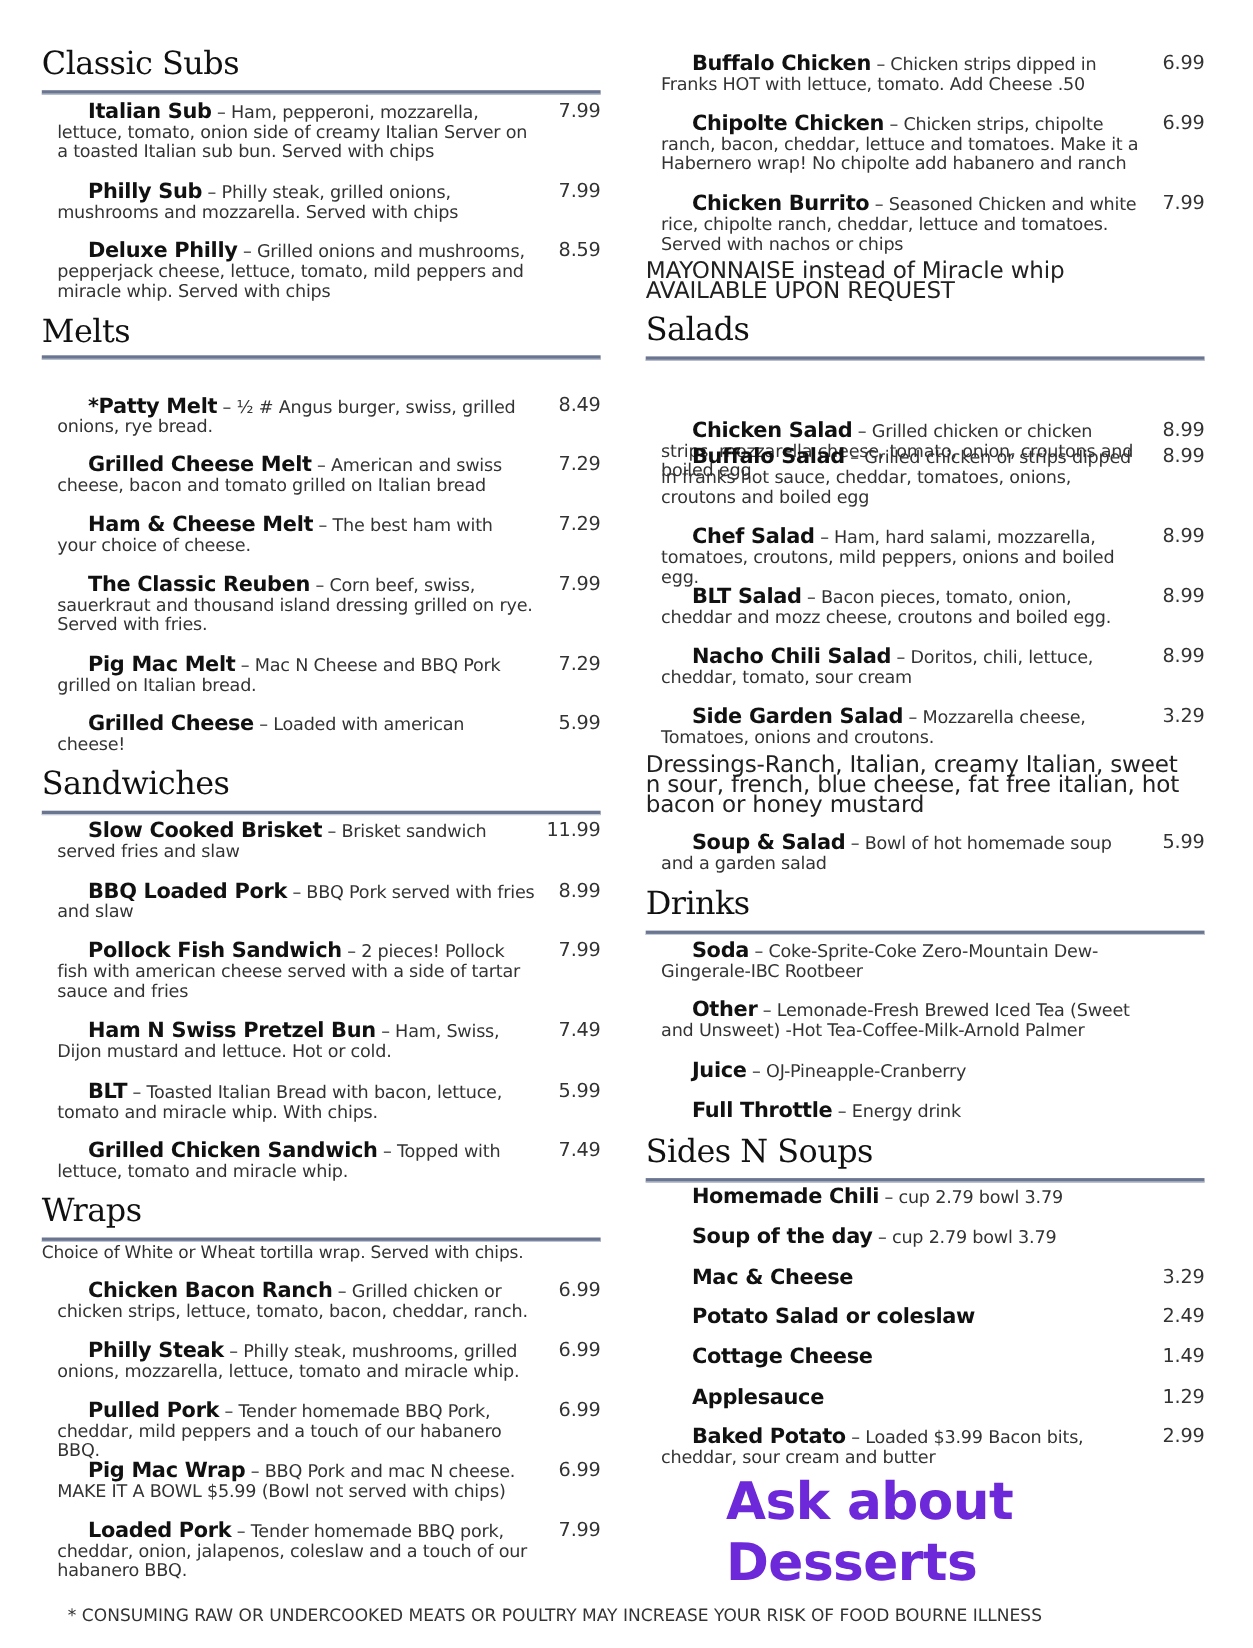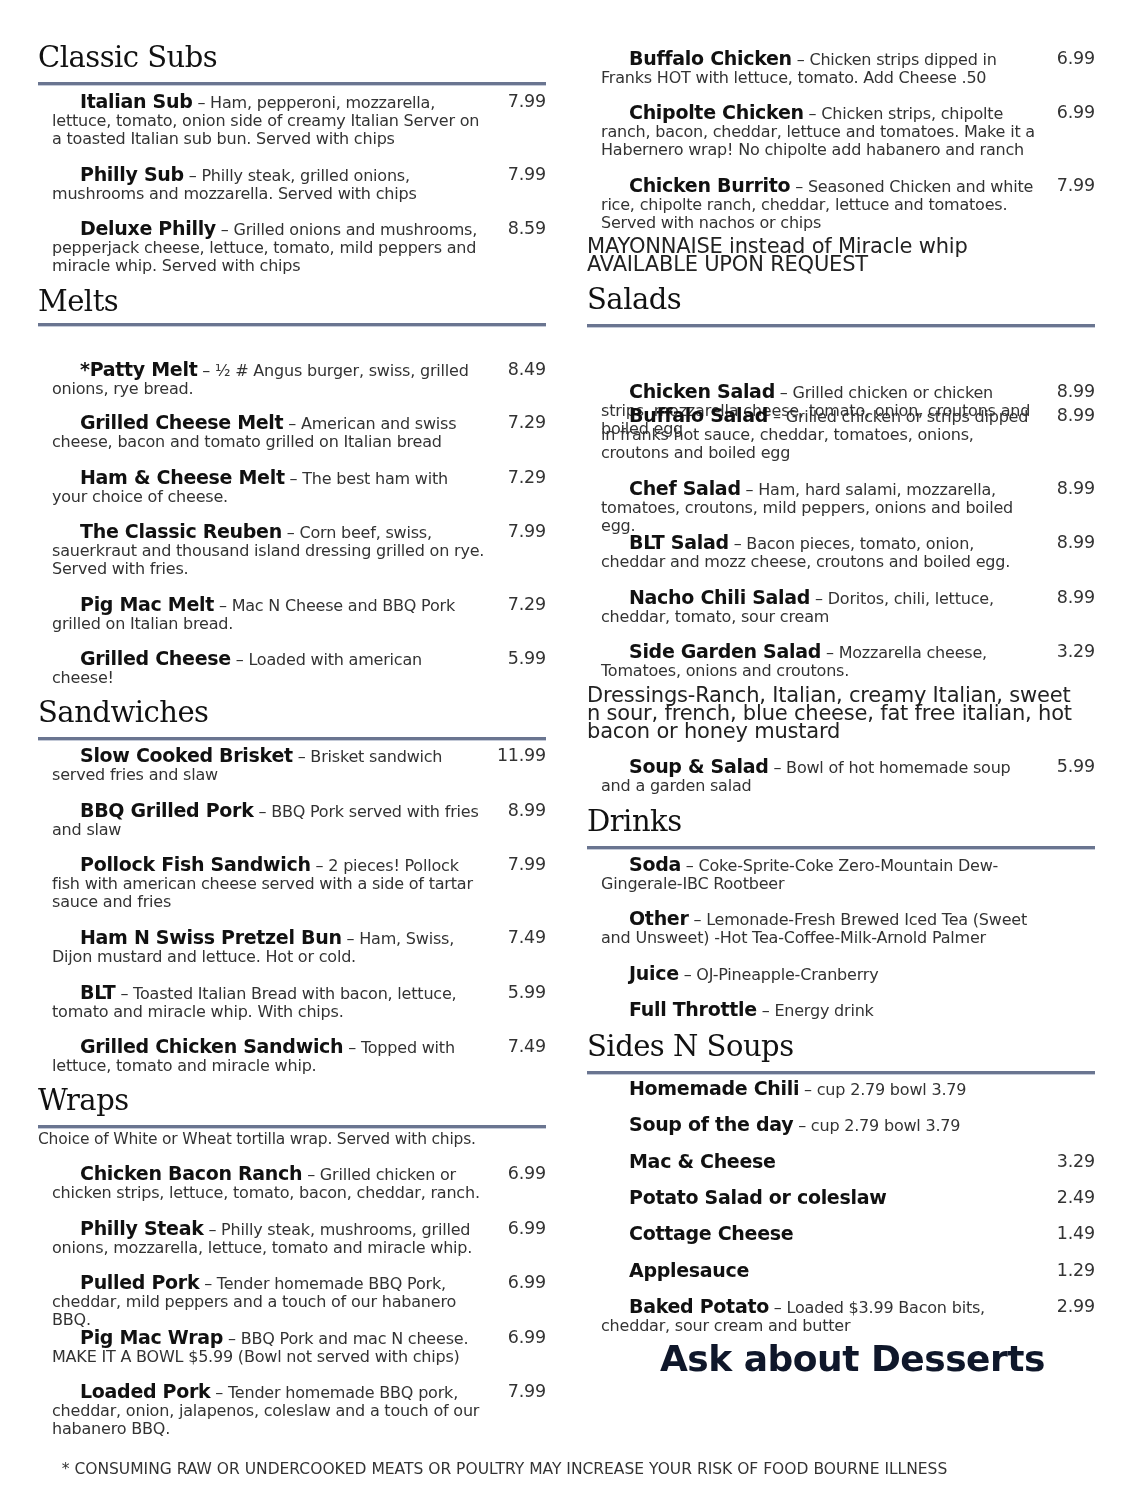--- a/index.html
+++ b/index.html
@@ -10,21 +10,21 @@
   .section { position: absolute; left: 0; width: 508px; }
   .sec-title { font-family: "DejaVu Serif", serif; font-size: 29px; color: #111; line-height: 34px; height: 34px; letter-spacing: -0.5px; }
   .sec-rule { height: 3px; background: #6a7590; margin-top: 8px; border-bottom: 1px solid #c4cad8; }
   .sec-note { font-size: 15.5px; color: #333; line-height: 18px; margin-top: 2px; letter-spacing: -0.2px; }
   .item { position: absolute; left: 0; width: 508px; }
   .item-line { position: relative; padding-left: 14px; padding-right: 58px; font-size: 16px; line-height: 18px; color: #333; letter-spacing: -0.2px; }
   .item-name { font-weight: bold; font-size: 19px; color: #111; margin-left: 28px; letter-spacing: -0.3px; }
   .item-sep { color: #333; }
   .item-price { position: absolute; right: 0; top: 0; font-size: 17.5px; color: #333; }
   .free-note { position: absolute; left: 0; width: 490px; font-size: 21px; line-height: 18px; color: #222; letter-spacing: -0.2px; }
-  .desserts { position: absolute; left: 660px; top: 1338px; font-family: "DejaVu Sans", sans-serif; font-weight: bold; font-size: 36px; color: #0f172a; letter-spacing: -0.5px; }
+  .desserts { position: absolute; left: 660px; top: 1338px; font-family: "DejaVu Sans", sans-serif; font-weight: bold; font-size: 47px; color: #6d28d9; letter-spacing: -0.5px; }
   .footer { position: absolute; left: 0; width: 1009px; top: 1460px; text-align: center; font-size: 15.5px; color: #333; letter-spacing: 0px; }
 </style>
 </head>
 <body>
 
 <div class="col col-left">
 
   <div class="section" style="top:40px;">
     <div class="sec-title">Classic Subs</div>
     <div class="sec-rule"></div>
@@ -63,21 +63,21 @@
   </div>
 
   <div class="section" style="top:695px;">
     <div class="sec-title">Sandwiches</div>
     <div class="sec-rule"></div>
   </div>
   <div class="item" style="top:746px;">
     <div class="item-line"><span class="item-name">Slow Cooked Brisket</span> <span class="item-sep">–</span> <span>Brisket sandwich served fries and slaw</span><span class="item-price">11.99</span></div>
   </div>
   <div class="item" style="top:801px;">
-    <div class="item-line"><span class="item-name">BBQ Grilled Pork</span> <span class="item-sep">–</span> <span>BBQ Pork served with fries and slaw</span><span class="item-price">8.99</span></div>
+    <div class="item-line"><span class="item-name">BBQ Loaded Pork</span> <span class="item-sep">–</span> <span>BBQ Pork served with fries and slaw</span><span class="item-price">8.99</span></div>
   </div>
   <div class="item" style="top:855px;">
     <div class="item-line"><span class="item-name">Pollock Fish Sandwich</span> <span class="item-sep">–</span> <span>2 pieces! Pollock fish with american cheese served with a side of tartar sauce and fries</span><span class="item-price">7.99</span></div>
   </div>
   <div class="item" style="top:928px;">
     <div class="item-line"><span class="item-name">Ham N Swiss Pretzel Bun</span> <span class="item-sep">–</span> <span>Ham, Swiss, Dijon mustard and lettuce. Hot or cold.</span><span class="item-price">7.49</span></div>
   </div>
   <div class="item" style="top:983px;">
     <div class="item-line"><span class="item-name">BLT</span> <span class="item-sep">–</span> <span>Toasted Italian Bread with bacon, lettuce, tomato and miracle whip. With chips.</span><span class="item-price">5.99</span></div>
   </div>

